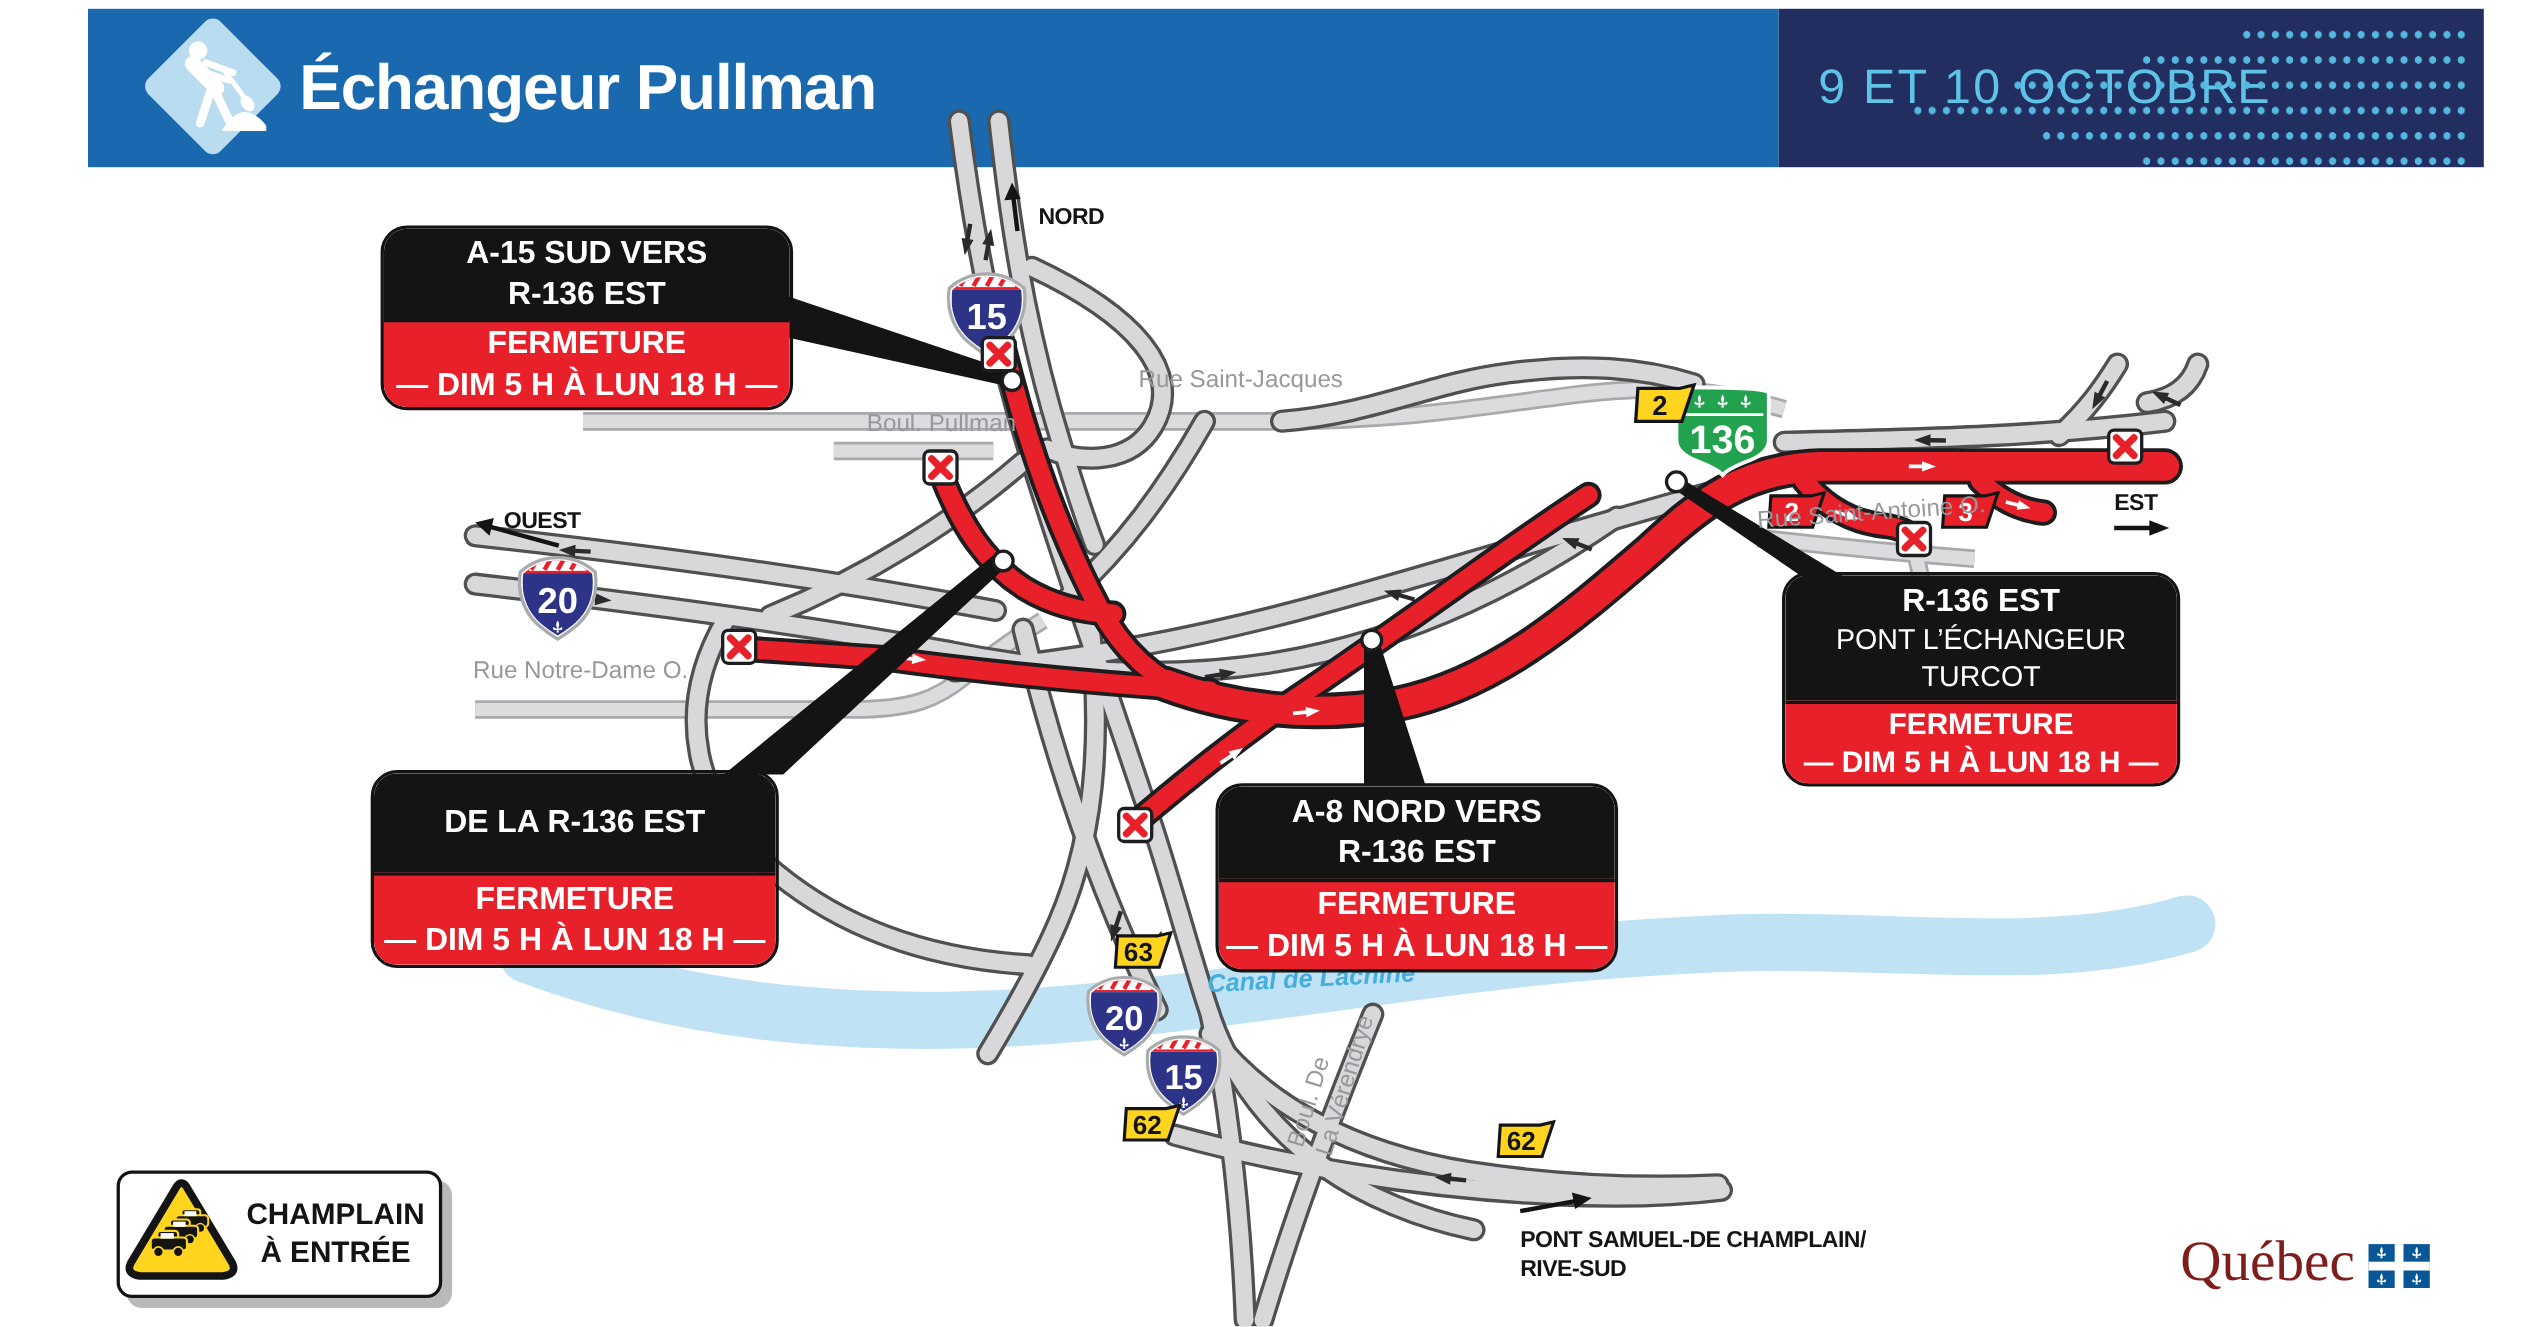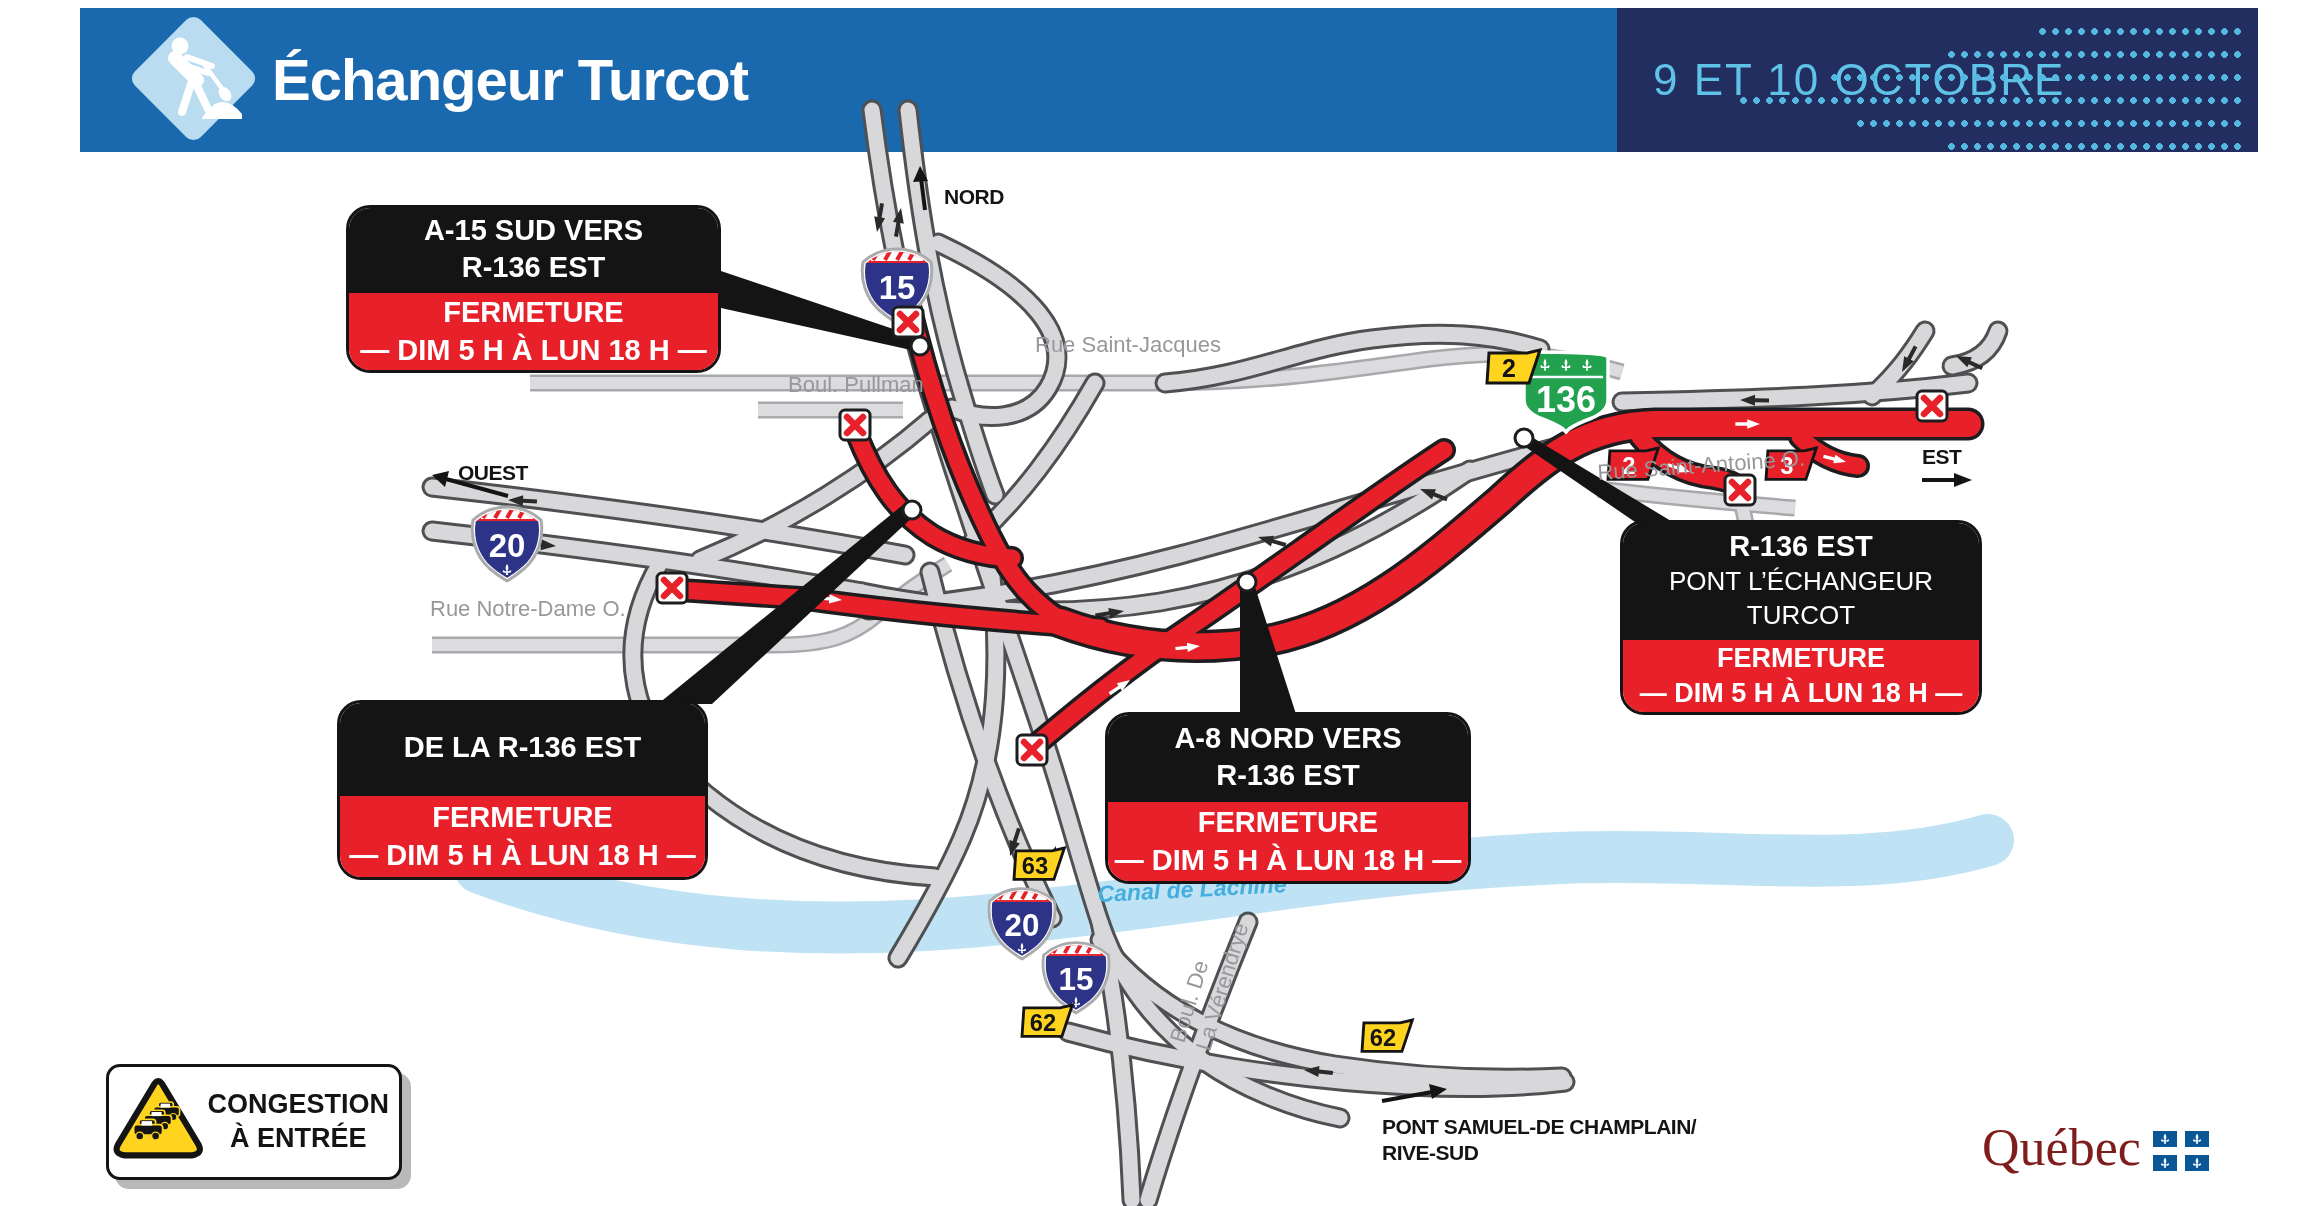--- a/index.html
+++ b/index.html
@@ -357,21 +357,21 @@
   <svg class="hdr-icon" viewBox="0 0 150 150">
     <rect x="29" y="26" width="93" height="93" rx="10" fill="#b9dcf0" transform="rotate(45 75.5 72.5)"></rect>
     <circle cx="62" cy="40" r="8.5" fill="#fff"></circle>
     <path d="M57,52 L79,74" stroke="#fff" stroke-width="14" stroke-linecap="round"></path>
     <path d="M63,58 L90,67 M69,51 L94,60" stroke="#fff" stroke-width="6" stroke-linecap="round"></path>
     <path d="M86,58 L105,84" stroke="#fff" stroke-width="4.5" stroke-linecap="round"></path>
     <ellipse cx="107" cy="88" rx="5.5" ry="8" fill="#fff" transform="rotate(-35 107 88)"></ellipse>
     <path d="M73,78 L64,106 M77,76 L90,103" stroke="#fff" stroke-width="8" stroke-linecap="round"></path>
     <path d="M84,112 Q103,82 124,108 L124,113 L84,113 Z" fill="#fff"></path>
   </svg>
-  <div class="hdr-title">Échangeur Turcot</div>
+  <div class="hdr-title">Échangeur Pullman</div>
 
   <div class="callout" style="left:346px;top:205px;width:375px;">
     <div class="co-black" style="height:82px;">
       <div class="co-line">A-15 SUD VERS</div>
       <div class="co-line">R-136 EST</div>
     </div>
     <div class="co-red" style="height:77px;">
       <div class="co-ferm">FERMETURE</div>
       <div class="co-ferm">— DIM 5 H À LUN 18 H —</div>
     </div>
@@ -430,21 +430,21 @@
         <g transform="translate(-12,12)">
           <rect x="-10" y="-13" width="19" height="9" rx="3" fill="#141414" stroke="#ffd41e" stroke-width="2"></rect>
           <rect x="-16" y="-7" width="33" height="12" rx="3.5" fill="#141414" stroke="#ffd41e" stroke-width="2"></rect>
           <rect x="-7" y="-11" width="12" height="5" fill="#fff"></rect>
           <circle cx="-9" cy="6" r="4.5" fill="#141414" stroke="#ffd41e" stroke-width="1.5"></circle>
           <circle cx="9" cy="6" r="4.5" fill="#141414" stroke="#ffd41e" stroke-width="1.5"></circle>
         </g>
       </g>
     </svg>
     <div class="cong-text">
-      <div>CONGESTION</div>
+      <div>CHAMPLAIN</div>
       <div>À ENTRÉE</div>
     </div>
   </div>
 
   <div class="qc-logo">
     <span class="qc-word">Québec</span>
     <svg class="qc-flag" width="56" height="40" viewBox="0 0 56 40">
       <rect x="0" y="0" width="56" height="40" fill="#095797"></rect>
       <rect x="24" y="0" width="8" height="40" fill="#fff"></rect>
       <rect x="0" y="16" width="56" height="8" fill="#fff"></rect>

